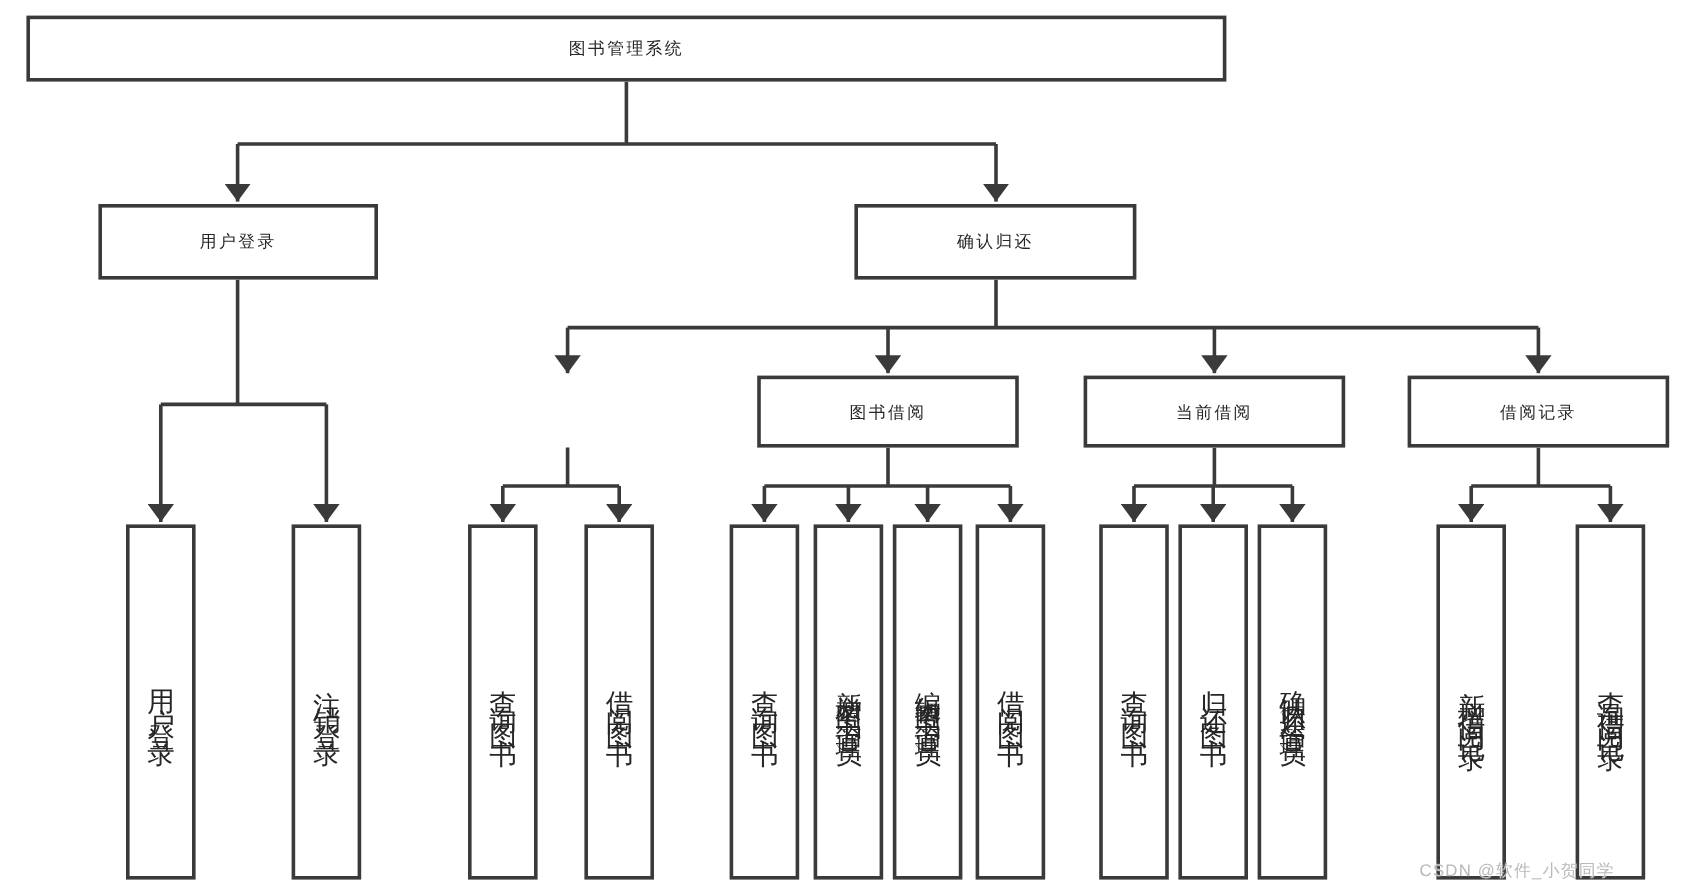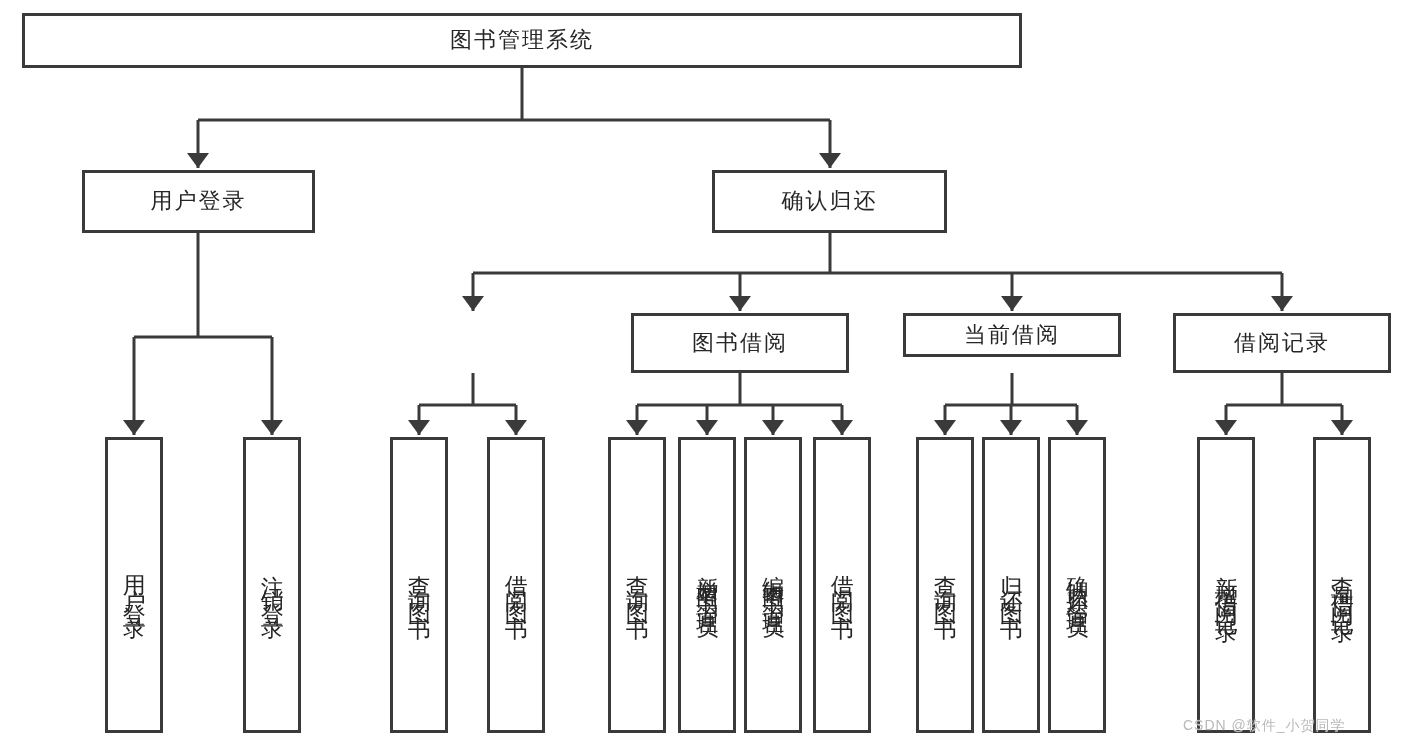--- a/index.html
+++ b/index.html
@@ -13,21 +13,21 @@
   #connectors { position:absolute; left:0; top:0; width:1405px; height:747px; }
   .box {
     position:absolute;
     box-sizing:border-box;
     background:#ffffff;
     border:3px solid #3a3a3a;
     display:flex;
     align-items:center;
     justify-content:center;
     color:#262626;
-    font-size:22px;
+    font-size:14px;
     letter-spacing:2px;
     text-align:center;
     line-height:1.2;
   }
   .vbox {
     writing-mode:vertical-rl;
     font-size:23px;
     letter-spacing:14px;
   }
   .vbox.len-med  { letter-spacing:9px; }
@@ -90,21 +90,21 @@
       <line x1="1342" y1="405" x2="1342" y2="435" marker-end="url(#arrow)"></line>
     </g>
   </svg>
 
   <div class="box" style="left:22px;top:13px;width:1000px;height:55px;">图书管理系统</div>
 
   <div class="box" style="left:82px;top:170px;width:233px;height:63px;">用户登录</div>
   <div class="box" style="left:712px;top:170px;width:235px;height:63px;">确认归还</div>
 
   <div class="box" style="left:631px;top:313px;width:218px;height:60px;">图书借阅</div>
-  <div class="box" style="left:903px;top:313px;width:218px;height:44px;">当前借阅</div>
+  <div class="box" style="left:903px;top:313px;width:218px;height:60px;">当前借阅</div>
   <div class="box" style="left:1173px;top:313px;width:218px;height:60px;">借阅记录</div>
 
   <div class="box vbox" style="left:105px;top:437px;width:58px;height:296px;">用户登录</div>
   <div class="box vbox" style="left:243px;top:437px;width:58px;height:296px;">注销登录</div>
 
   <div class="box vbox" style="left:390px;top:437px;width:58px;height:296px;">查询图书</div>
   <div class="box vbox" style="left:487px;top:437px;width:58px;height:296px;">借阅图书</div>
 
   <div class="box vbox" style="left:608px;top:437px;width:58px;height:296px;">查询图书</div>
   <div class="box vbox len-long" style="left:678px;top:437px;width:58px;height:296px;">新增图书（管理员）</div>

